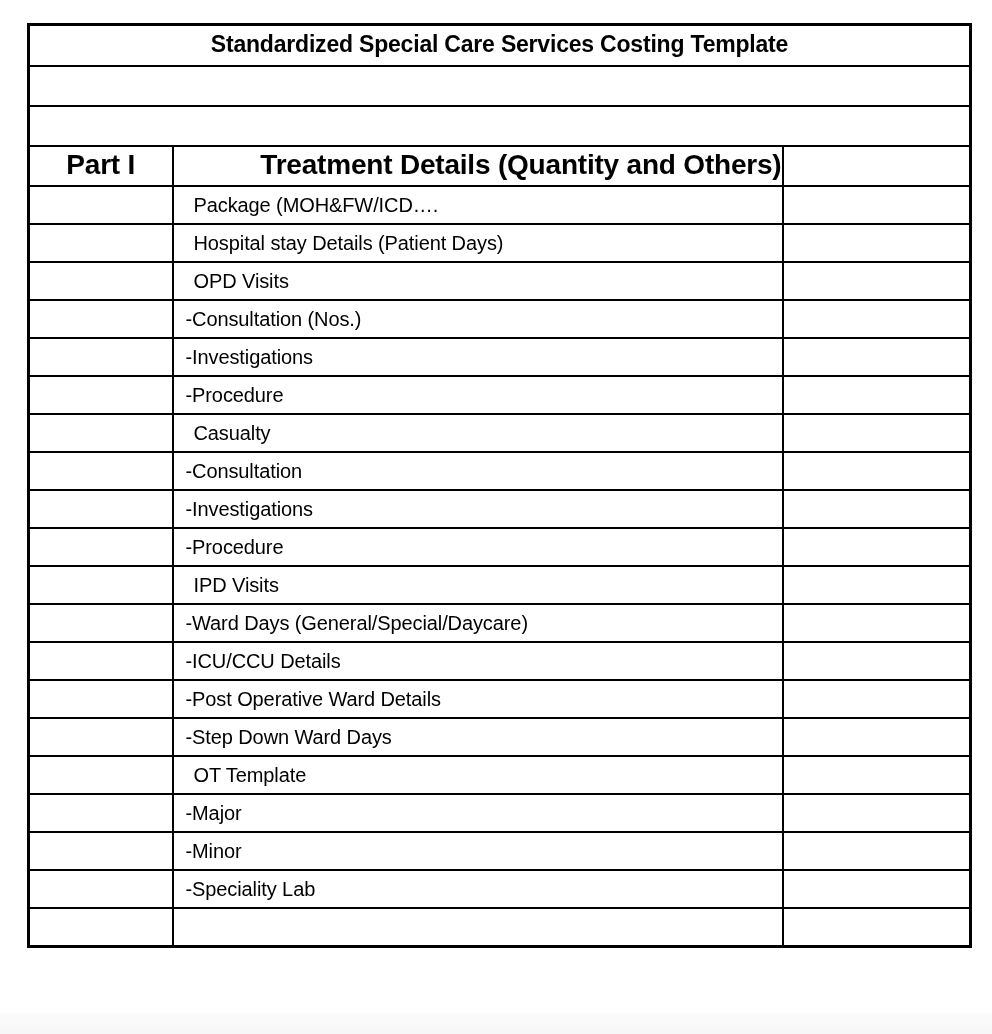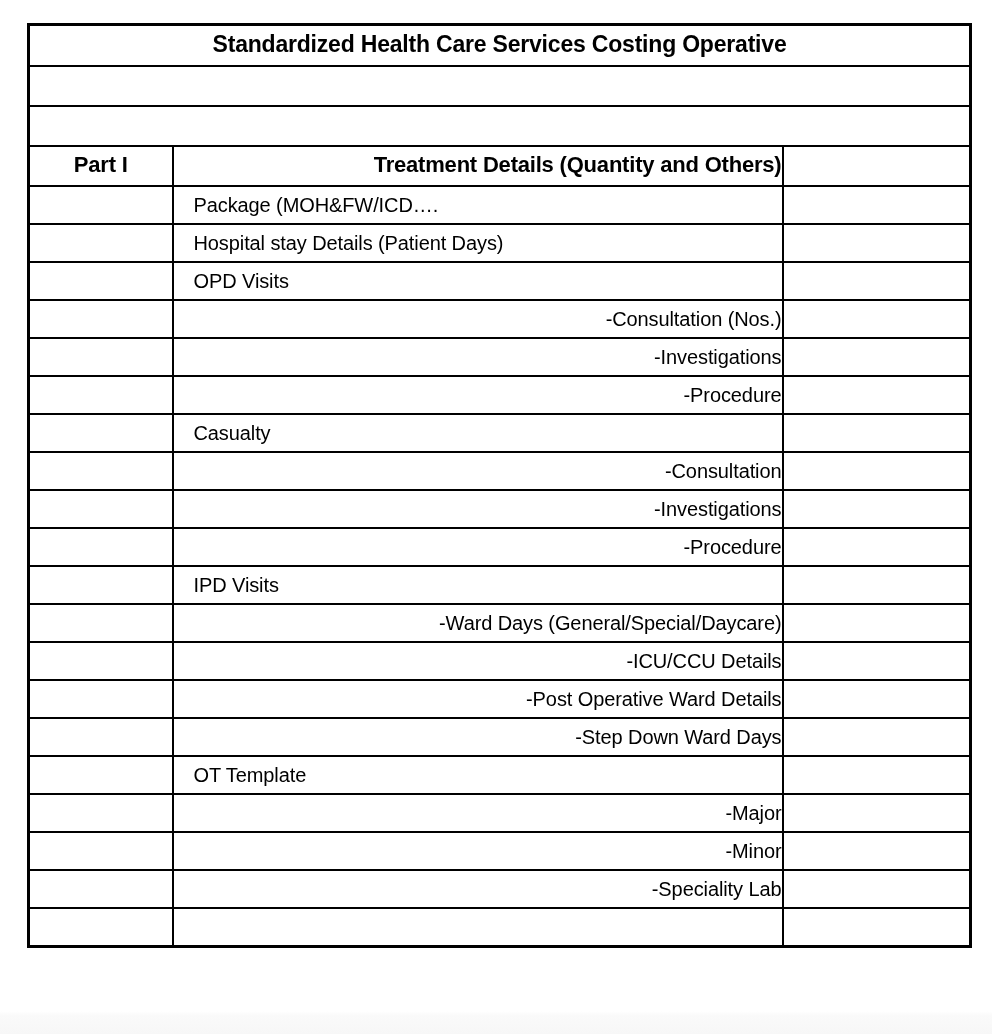--- a/index.html
+++ b/index.html
@@ -56,54 +56,54 @@
     letter-spacing: -0.2px;
     font-family: "Liberation Sans", sans-serif;
     padding-bottom: 2px;
   }
   tr.r-blank-tall td { height: 38px; }
 
   
   tr.r-section td {
     height: 36px;
     font-weight: bold;
-    font-size: 22px;
+    font-size: 28px;
     letter-spacing: -0.2px;
     padding-bottom: 2px;
   }
   tr.r-section td.part-cell { text-align: center; }
   tr.r-section td.label-cell { text-align: right; }
 
   
   tr.r-data td { height: 36px; }
   tr.r-data td.label-cell {
     font-size: 20px;
     text-align: left;
     padding-left: 20px;
     letter-spacing: -0.1px;
   }
-  tr.r-data td.label-cell.indent { padding-left: 24px; text-align: right; }
+  tr.r-data td.label-cell.indent { padding-left: 12px; }
   tr.r-data td.part-cell,
   tr.r-data td.value-cell { }
 
   tr.r-tail td { height: 36px; }
 </style>
 </head>
 <body>
 
 <div id="sheet-wrap">
   <table class="costing-sheet">
     <colgroup>
       <col class="c-part">
       <col class="c-label">
       <col class="c-value">
     </colgroup>
     <tbody>
       <tr class="r-title">
-        <td colspan="3">Standardized Health Care Services Costing Operative</td>
+        <td colspan="3">Standardized Special Care Services Costing Template</td>
       </tr>
       <tr class="r-blank-tall">
         <td colspan="3"></td>
       </tr>
       <tr class="r-blank-tall">
         <td colspan="3"></td>
       </tr>
       <tr class="r-section">
         <td class="part-cell">Part I</td>
         <td class="label-cell">Treatment Details (Quantity and Others)</td>

